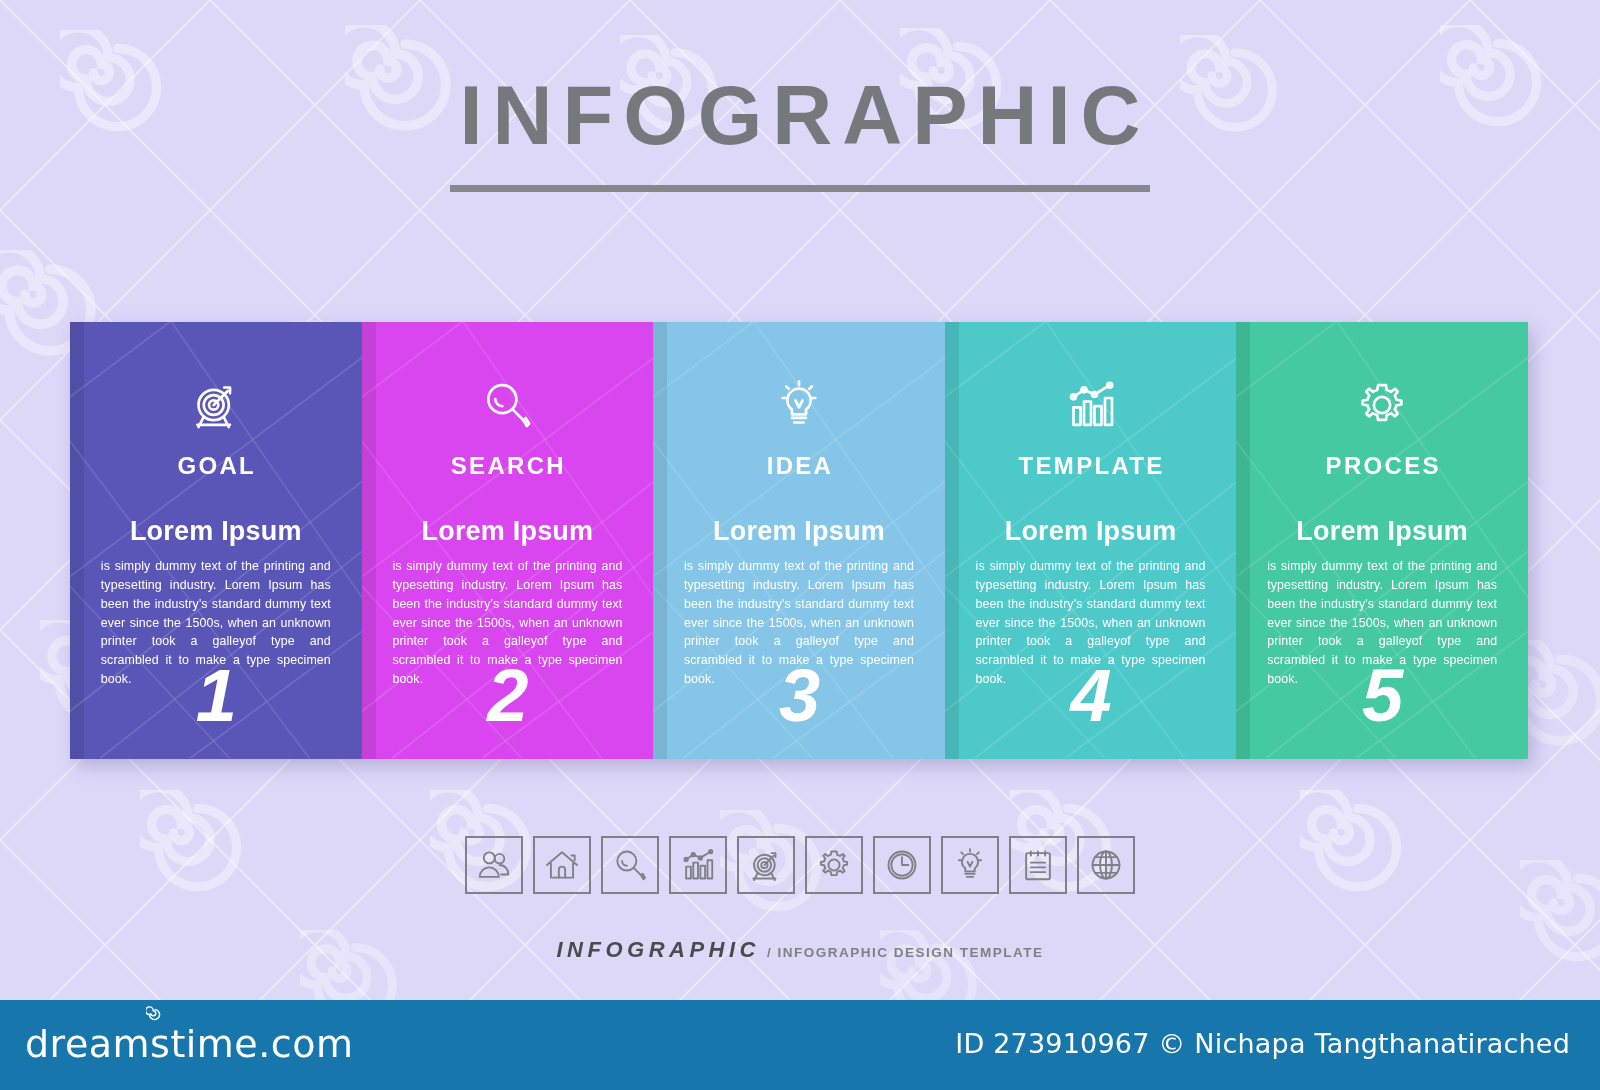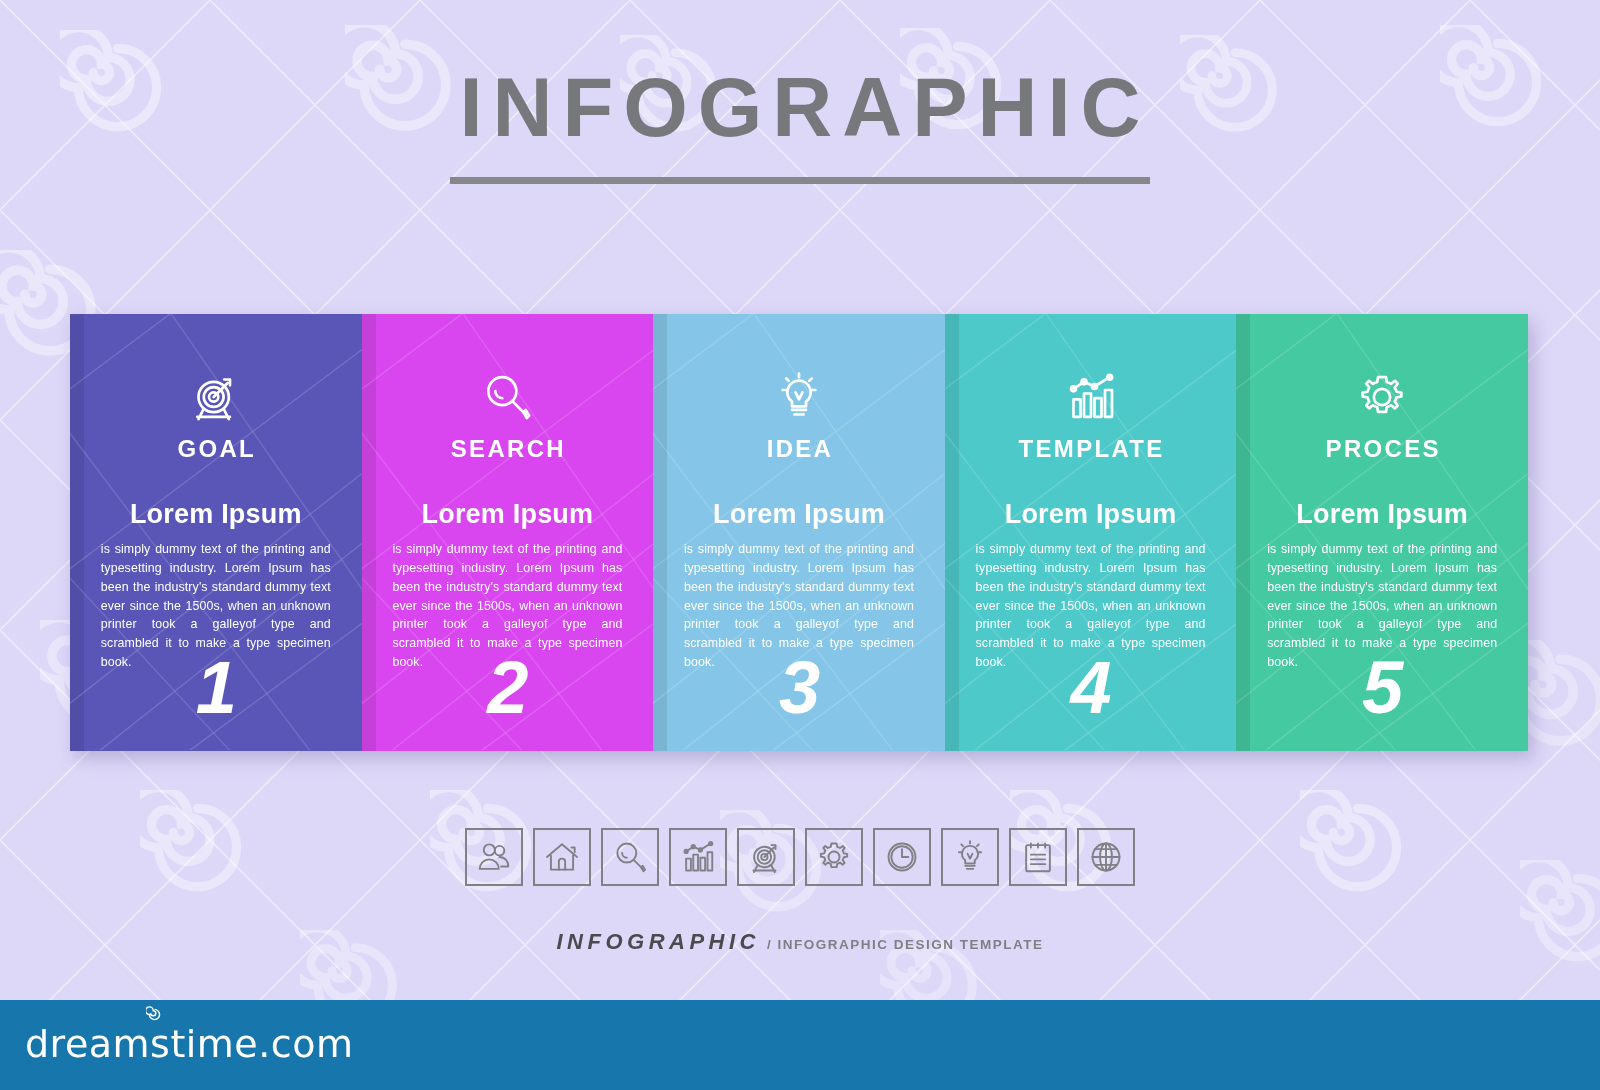--- a/index.html
+++ b/index.html
@@ -16,21 +16,21 @@
     position:absolute; inset:0; z-index:0; pointer-events:none;
     opacity:.55;
   }
   #wm-spirals{
     position:absolute; inset:0; z-index:1; pointer-events:none;
   }
   .spiral{ position:absolute; opacity:.55; }
 
   
   #canvas{
-    position:absolute; left:0; top:4px; width:1600px; height:990px; z-index:3;
+    position:absolute; left:0; top:12px; width:1600px; height:990px; z-index:3;
   }
 
   
   #header{
     position:absolute; left:0; top:62px; width:1600px; text-align:center;
   }
   #main-title{
     font-size:83px;
     font-weight:bold;
     letter-spacing:10px;
@@ -79,21 +79,21 @@
     height:100%;
     display:flex; flex-direction:column; align-items:center;
   }
   .panel-icon{
     margin-top:55px;
     width:56px; height:56px;
     display:flex; align-items:center; justify-content:center;
   }
   .panel-icon svg{ width:56px; height:56px; display:block; }
   .panel-label{
-    margin-top:10px;
+    margin-top:19px;
     font-size:24px; font-weight:bold; letter-spacing:2.3px;
     text-indent:2px;
   }
   .panel-lorem{
     margin-top:36px;
     font-size:27px;
     font-weight:bold;
     letter-spacing:.2px;
     text-align:center;
   }
@@ -470,13 +470,14 @@
   <div id="footer-brand">
     <span id="footer-main">INFOGRAPHIC</span><span id="footer-sub">/ INFOGRAPHIC DESIGN TEMPLATE</span>
   </div>
 </div>
 
 <div id="ds-bar">
   <div id="ds-logo">dreamstime.com</div>
   <svg id="ds-logo-mark" viewBox="0 0 20 20">
     <path d="M10,10 m0,-6 a6,6 0 1,1 -6,6 a4.5,4.5 0 1,1 4.5,-4.5 a3,3 0 1,1 -3,3" fill="none" stroke="#ffffff" stroke-width="1.7"></path>
   </svg>
+  <div id="ds-credit">ID 273910967 © Nichapa Tangthanatirached</div>
 </div>
 
 </body></html>

